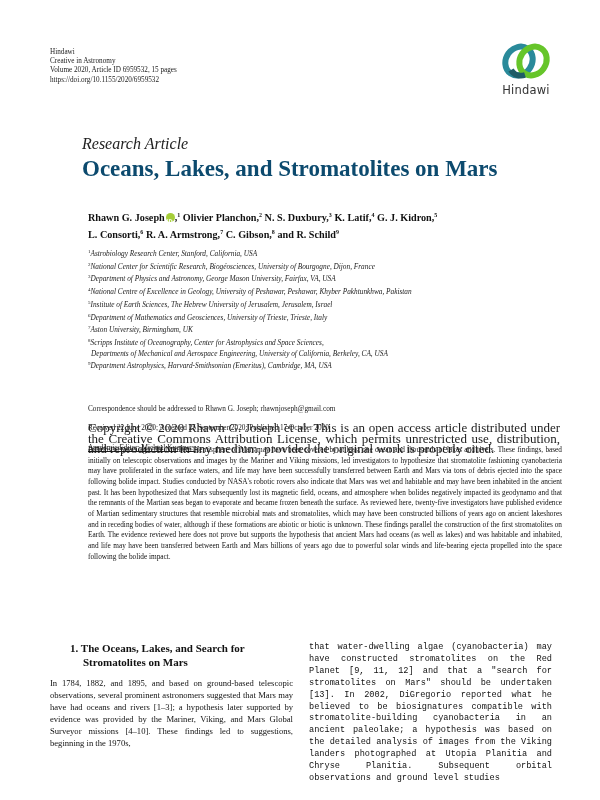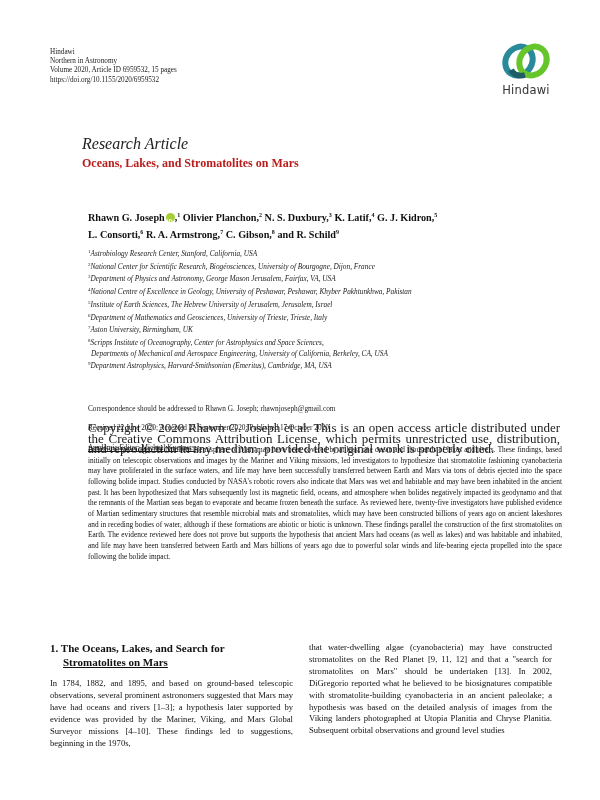--- a/index.html
+++ b/index.html
@@ -15,21 +15,21 @@
   }
   .logo svg { display:block; margin:0 auto; }
   .logo-text {
     font-family: "DejaVu Sans", sans-serif; font-size:11.5px; color:#333; letter-spacing:0.2px;
     margin-top:1px;
   }
   .article-type {
     position:absolute; left:82px; top:135px; font-style:italic; font-size:16px; color:#222;
   }
   .title {
-    position:absolute; left:82px; top:156px; font-weight:bold; font-size:12px; color:#b91c1c;
+    position:absolute; left:82px; top:156px; font-weight:bold; font-size:23px; color:#0c4a6e;
   }
   .authors {
     position:absolute; left:88px; top:208px; width:460px; font-weight:bold; font-size:10.2px; line-height:14px;
   }
   .authors sup { font-size:6px; vertical-align:4px; }
   .orcid {
     display:inline-block; width:9px; height:9px; border-radius:50%; background:#a6ce39;
     vertical-align:-1px; margin-left:1px; position:relative;
   }
   .orcid::after {
@@ -47,34 +47,34 @@
   .copyright {
     position:absolute; left:88px; top:423px; width:472px; font-size:13px; line-height:10.6px; text-align:justify; color:#222;
   }
   .abstract {
     position:absolute; left:88px; top:445px; width:474px; font-size:7.3px; line-height:10.65px; text-align:justify; color:#111;
   }
   .col { position:absolute; top:642px; width:243px; }
   .col-left { left:50px; }
   .col-right { left:309px; top:642px; }
   .section-heading {
-    font-weight:bold; font-size:11px; line-height:13.5px; color:#111;
+    font-weight:bold; font-size:11px; line-height:13.5px; color:#111;margin-left:20px;
   }
-  .section-heading .line2 { padding-left:13px;text-decoration:underline; }
+  .section-heading .line2 { padding-left:13px; }
   .body-text {
     font-size:8.6px; line-height:11.9px; text-align:justify; color:#111; margin-top:9px;
   }
-  .col-right .body-text { margin-top:0; }
+  .col-right .body-text { margin-top:0;font-family:Liberation Mono, monospace; }
 </style>
 </head>
 <body>
 
 <div class="journal-meta">
   <div>Hindawi</div>
-  <div>Northern in Astronomy</div>
+  <div>Creative in Astronomy</div>
   <div>Volume 2020, Article ID 6959532, 15 pages</div>
   <div>https://doi.org/10.1155/2020/6959532</div>
 </div>
 
 <div class="logo">
   <svg width="50" height="42" viewBox="0 0 50 42">
     <g fill="none" stroke-width="6">
       <ellipse cx="18" cy="21" rx="13" ry="15" transform="rotate(35 18 21)" stroke="#2a8a9a"></ellipse>
       <ellipse cx="32" cy="21" rx="13" ry="15" transform="rotate(35 32 21)" stroke="#66c52a"></ellipse>
       <path d="M 10 30 A 13 15 35 0 0 24 35" stroke="#1f5c66"></path>
@@ -94,21 +94,21 @@
   <span><span>G. J. Kidron,</span><sup>5</sup></span><br>
   <span><span>L. Consorti,</span><sup>6</sup></span>
   <span><span>R. A. Armstrong,</span><sup>7</sup></span>
   <span><span>C. Gibson,</span><sup>8</sup></span>
   <span><span>and R. Schild</span><sup>9</sup></span>
 </div>
 
 <div class="affils">
   <div><sup>1</sup><span>Astrobiology Research Center, Stanford, California, USA</span></div>
   <div><sup>2</sup><span>National Center for Scientific Research, Biogéosciences, University of Bourgogne, Dijon, France</span></div>
-  <div><sup>3</sup><span>Department of Physics and Astronomy, George Mason Jerusalem, Fairfax, VA, USA</span></div>
+  <div><sup>3</sup><span>Department of Physics and Astronomy, George Mason University, Fairfax, VA, USA</span></div>
   <div><sup>4</sup><span>National Centre of Excellence in Geology, University of Peshawar, Peshawar, Khyber Pakhtunkhwa, Pakistan</span></div>
   <div><sup>5</sup><span>Institute of Earth Sciences, The Hebrew University of Jerusalem, Jerusalem, Israel</span></div>
   <div><sup>6</sup><span>Department of Mathematics and Geosciences, University of Trieste, Trieste, Italy</span></div>
   <div><sup>7</sup><span>Aston University, Birmingham, UK</span></div>
   <div><sup>8</sup><span>Scripps Institute of Oceanography, Center for Astrophysics and Space Sciences,</span></div>
   <div class="affil-indent"><span>Departments of Mechanical and Aerospace Engineering, University of California, Berkeley, CA, USA</span></div>
   <div><sup>9</sup><span>Department Astrophysics, Harvard-Smithsonian (Emeritus), Cambridge, MA, USA</span></div>
 </div>
 
 <div class="plain" style="top:365px;">Correspondence should be addressed to Rhawn G. Joseph; rhawnjoseph@gmail.com</div>

